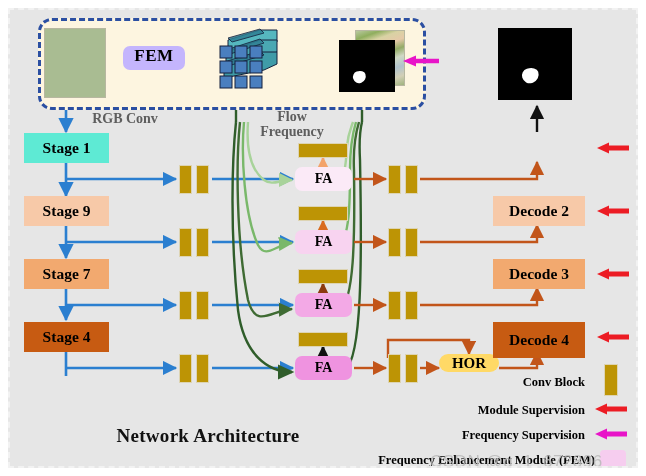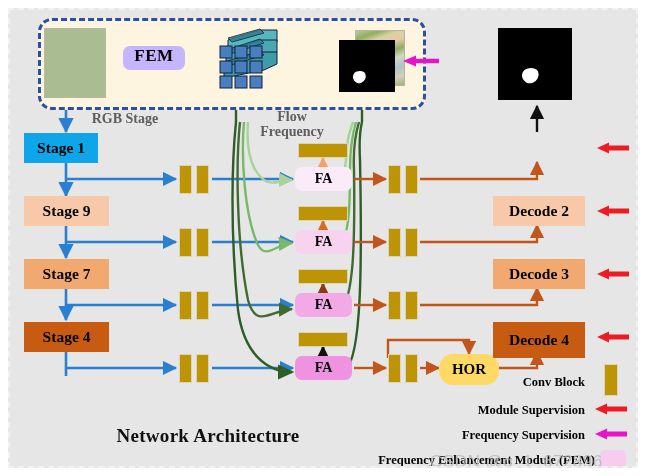--- a/index.html
+++ b/index.html
@@ -289,27 +289,27 @@
     <svg width="36" height="12">
       <path d="M36,6 L12,6" stroke="#e814c8" stroke-width="4.5" fill="none"></path>
       <path d="M0,6 L13,0.5 L13,11.5 z" fill="#e814c8"></path>
     </svg>
   </div>
 
   <div class="abs maskimg" style="left:488px;top:18px;width:74px;height:72px;">
     <div class="blob" style="left:24px;top:40px;width:17px;height:15px;"></div>
   </div>
 
-  <div class="abs flowlabel" style="left:70px;top:102px;width:90px;">RGB Stage</div>
+  <div class="abs flowlabel" style="left:70px;top:102px;width:90px;">RGB Conv</div>
   <div class="abs flowlabel" style="left:237px;top:100px;width:90px;">
     <div>Flow</div>
     <div>Frequency</div>
   </div>
 
-  <div class="abs blockbox" style="left:14px;top:123px;width:74px;height:30px;background:#0ea5e9;">
+  <div class="abs blockbox" style="left:14px;top:123px;width:85px;height:30px;background:#5eead4;">
     <span>Stage 1</span>
   </div>
   <div class="abs blockbox" style="left:14px;top:186px;width:85px;height:30px;background:#f7c9a8;">
     <span>Stage 9</span>
   </div>
   <div class="abs blockbox" style="left:14px;top:249px;width:85px;height:30px;background:#f2a96f;">
     <span>Stage 7</span>
   </div>
   <div class="abs blockbox" style="left:14px;top:312px;width:85px;height:30px;background:#c75b12;">
     <span>Stage 4</span>
@@ -344,21 +344,21 @@
 
   <div class="abs conv" style="left:378px;top:155px;width:13px;height:29px;"></div>
   <div class="abs conv" style="left:395px;top:155px;width:13px;height:29px;"></div>
   <div class="abs conv" style="left:378px;top:218px;width:13px;height:29px;"></div>
   <div class="abs conv" style="left:395px;top:218px;width:13px;height:29px;"></div>
   <div class="abs conv" style="left:378px;top:281px;width:13px;height:29px;"></div>
   <div class="abs conv" style="left:395px;top:281px;width:13px;height:29px;"></div>
   <div class="abs conv" style="left:378px;top:344px;width:13px;height:29px;"></div>
   <div class="abs conv" style="left:395px;top:344px;width:13px;height:29px;"></div>
 
-  <div id="hor-box" class="abs" style="left:429px;top:344px;width:60px;height:31px;border-radius:14px;">
+  <div id="hor-box" class="abs" style="left:429px;top:344px;width:60px;height:18px;border-radius:14px;">
     <span>HOR</span>
   </div>
 
   <div class="abs blockbox" style="left:483px;top:186px;width:92px;height:30px;background:#f7c9a8;">
     <span>Decode 2</span>
   </div>
   <div class="abs blockbox" style="left:483px;top:249px;width:92px;height:30px;background:#f2a96f;">
     <span>Decode 3</span>
   </div>
   <div class="abs blockbox" style="left:483px;top:312px;width:92px;height:36px;background:#c75b12;">

